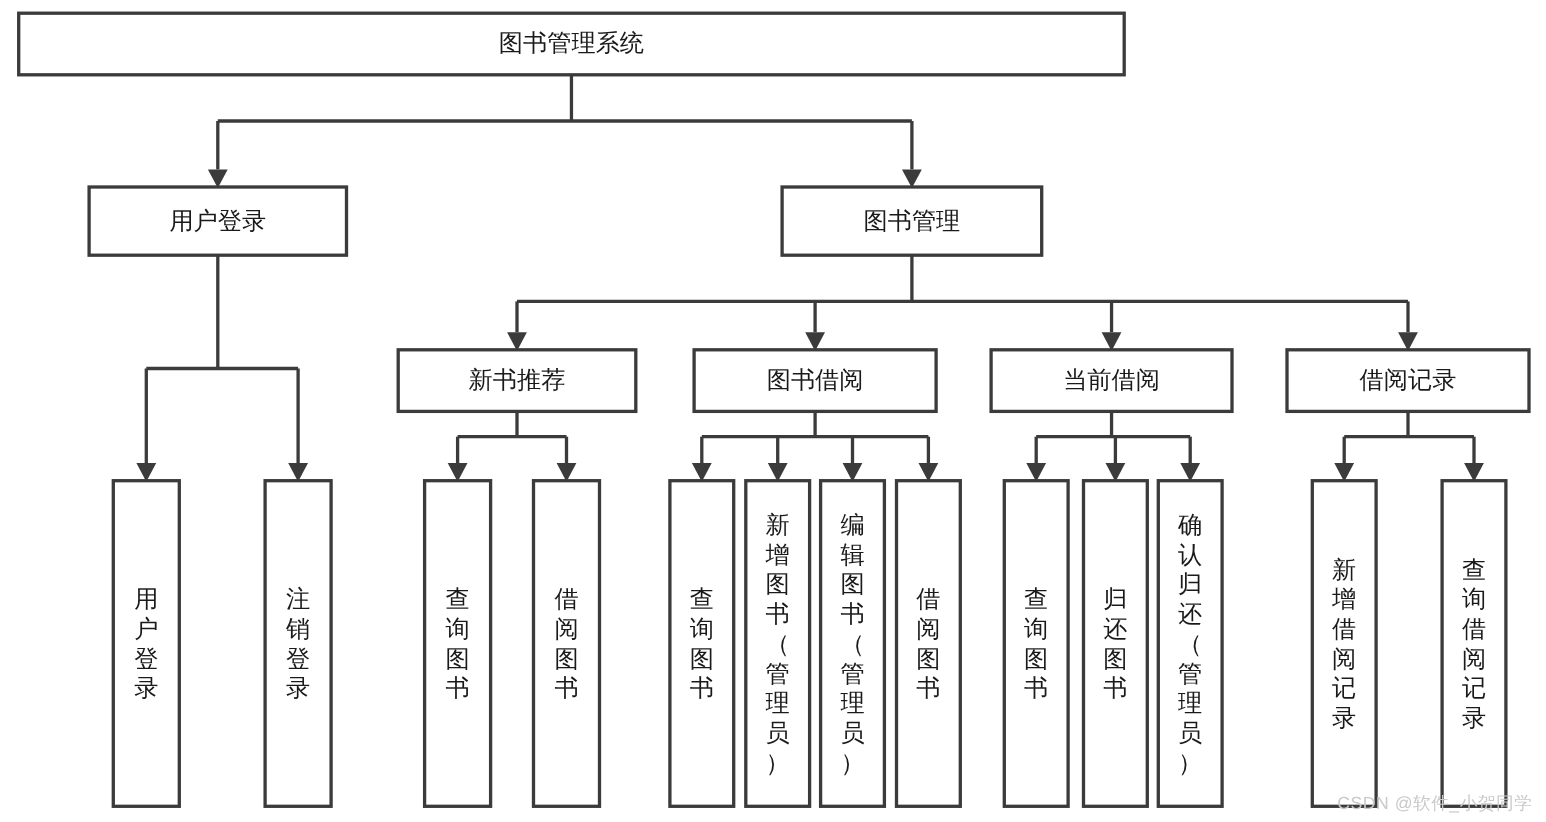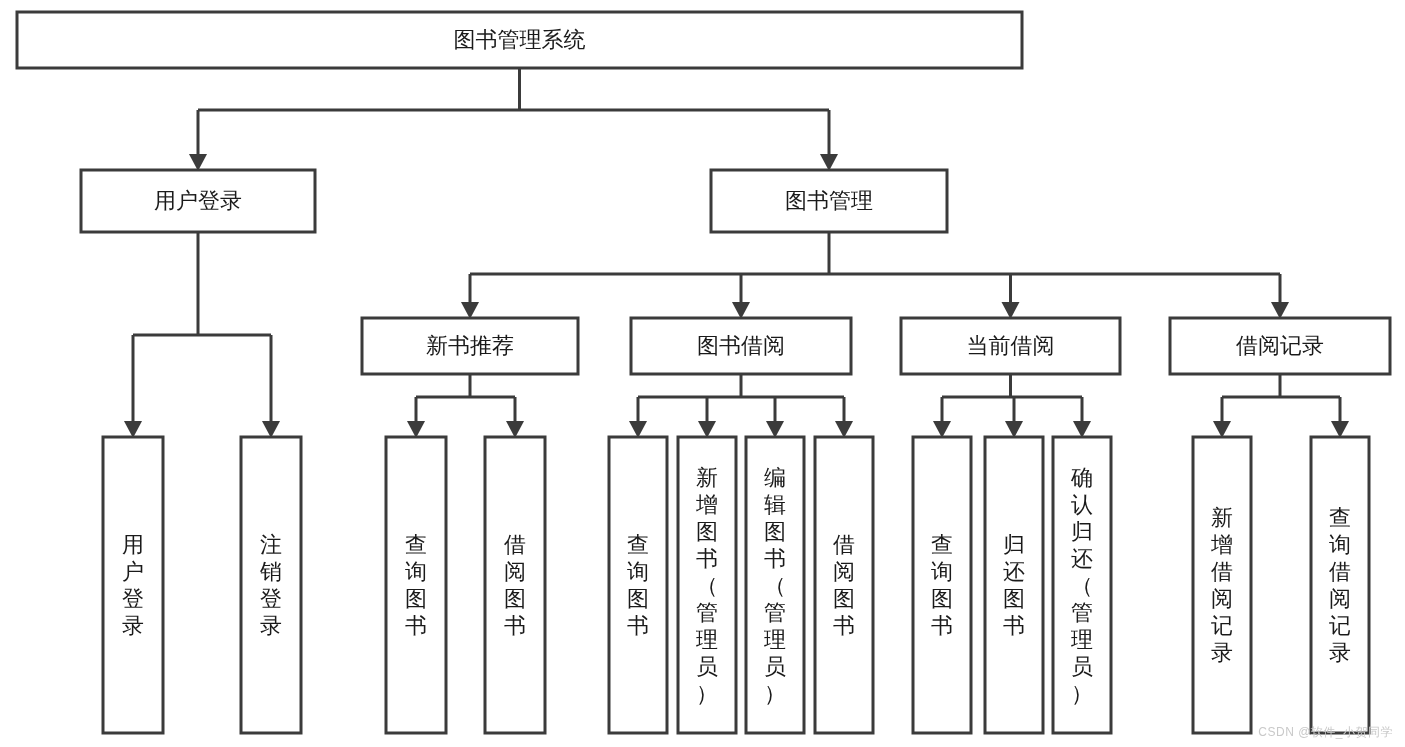--- a/index.html
+++ b/index.html
@@ -44,21 +44,21 @@
   }
   .arrow-head {
     fill: #3b3b3b;
     stroke: none;
   }
   .watermark {
     position: absolute;
     right: 12px;
     bottom: 6px;
     color: #c9c9c9;
-    font-size: 12px;
+    font-size: 16px;
     font-family: "Liberation Sans", "DejaVu Sans", sans-serif;
     letter-spacing: 0.5px;
     white-space: nowrap;
     pointer-events: none;
   }
 </style>
 </head>
 <body>
 
 <svg id="diagram" viewBox="0 0 1405 747">

